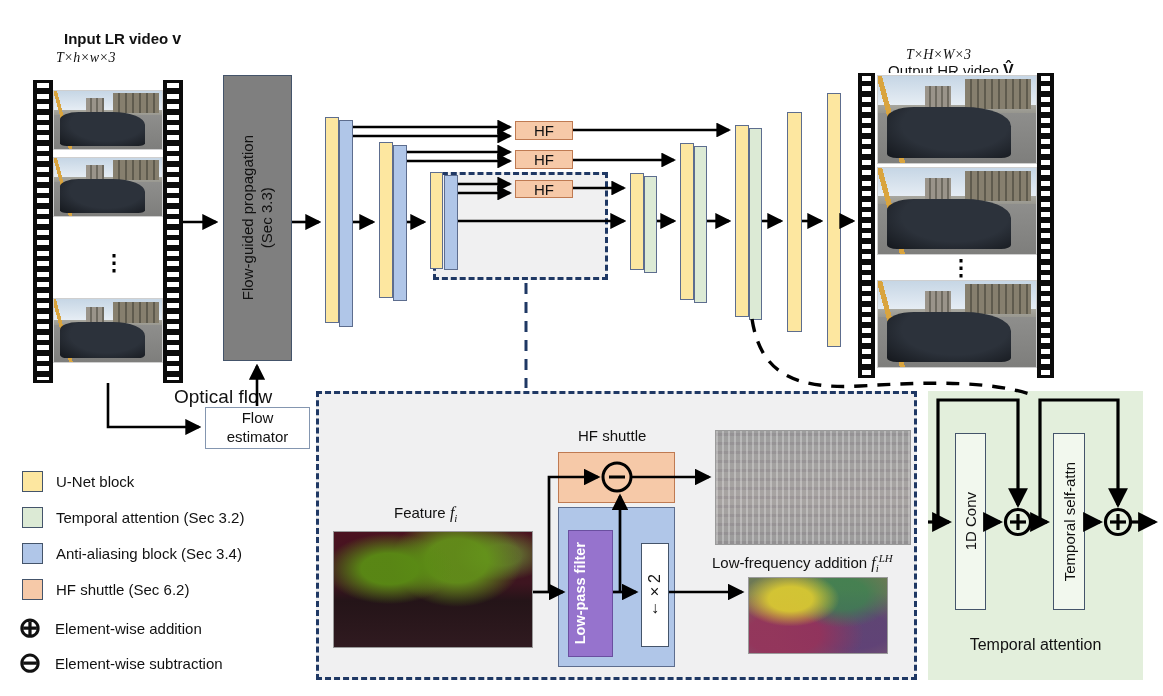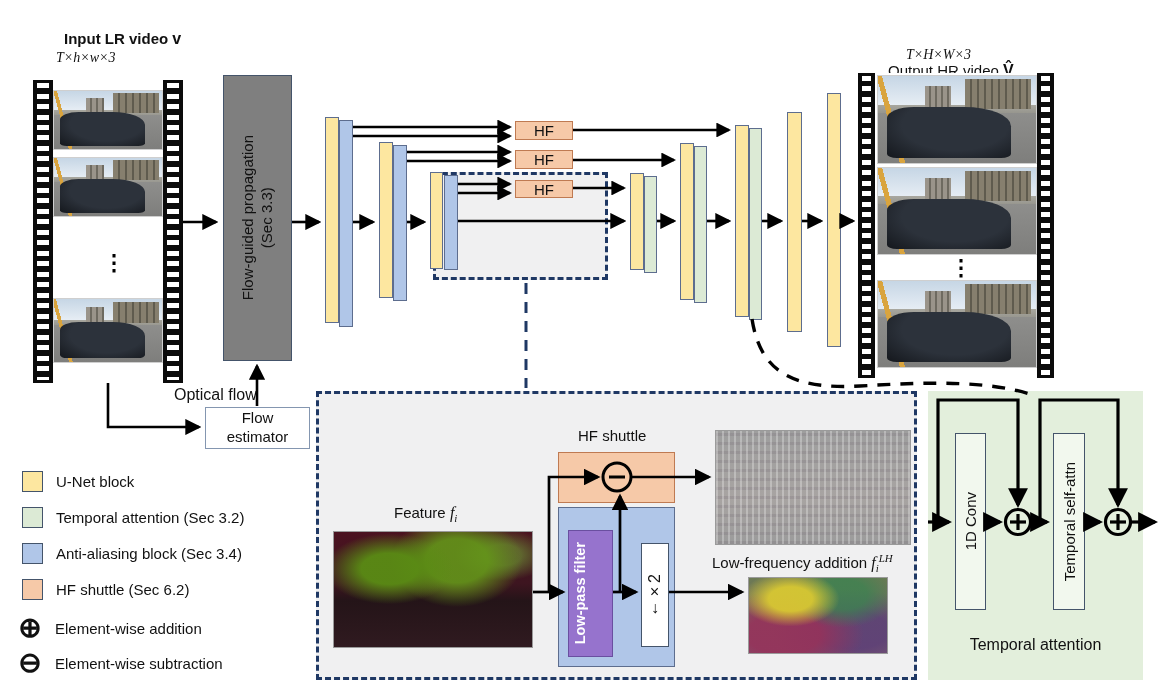--- a/index.html
+++ b/index.html
@@ -139,21 +139,21 @@
   <div class="blk c-green" style="left:694px;top:146px;width:13px;height:157px;"></div>
   <div class="blk c-yellow" style="left:735px;top:125px;width:14px;height:192px;"></div>
   <div class="blk c-green" style="left:749px;top:128px;width:13px;height:192px;"></div>
   <div class="blk c-yellow" style="left:787px;top:112px;width:15px;height:220px;"></div>
   <div class="blk c-yellow" style="left:827px;top:93px;width:14px;height:254px;"></div>
 
   <div class="hfbox" style="left:515px;top:121px;width:58px;height:19px;">HF</div>
   <div class="hfbox" style="left:515px;top:150px;width:58px;height:19px;">HF</div>
   <div class="hfbox" style="left:515px;top:180px;width:58px;height:18px;">HF</div>
 
-  <div class="abs" style="left:174px;top:386px;font-size:16px;">Optical flow</div>
+  <div class="abs" style="left:174px;top:386px;font-size:19px;">Optical flow</div>
   <div class="abs boxlabel" style="left:205px;top:407px;width:105px;height:42px;background:#fff;border:1.8px solid #8496b0;
        font-size:15px;text-align:center;line-height:1.25;">
     <span style="width:70px;white-space:normal;">Flow estimator</span>
   </div>
 
   <div class="legend-row" style="left:22px;top:471px;">
     <div class="legend-sw c-yellow"></div>
     <span class="lbl">U-Net block</span>
   </div>
   <div class="legend-row" style="left:22px;top:507px;">

